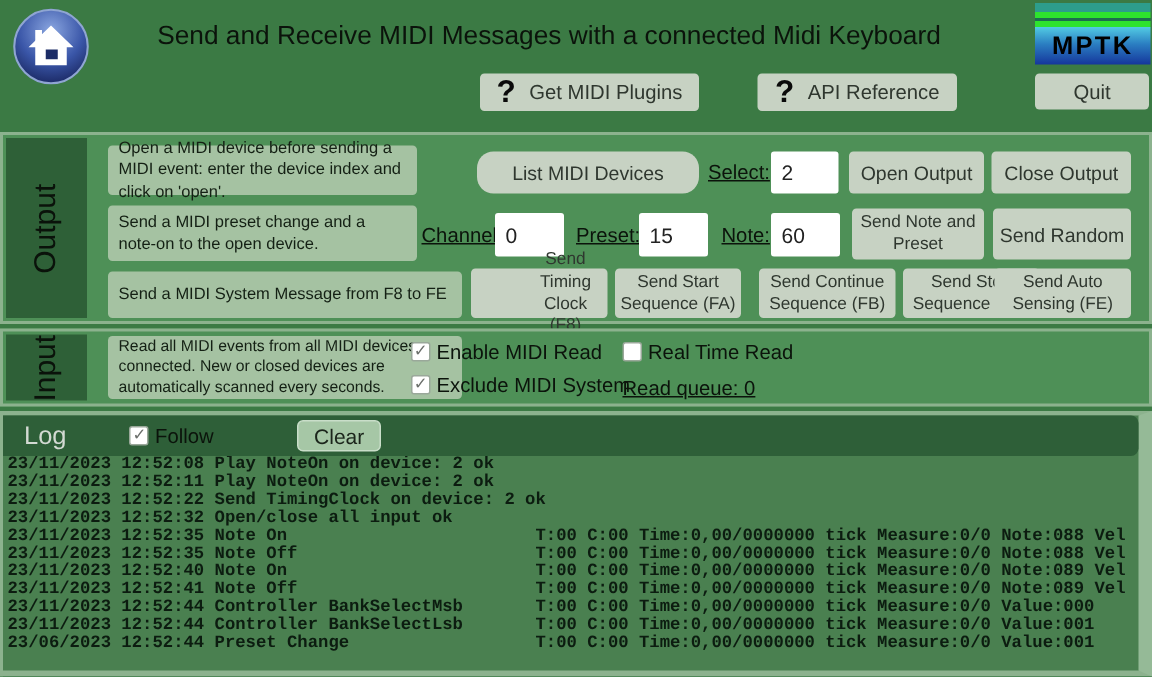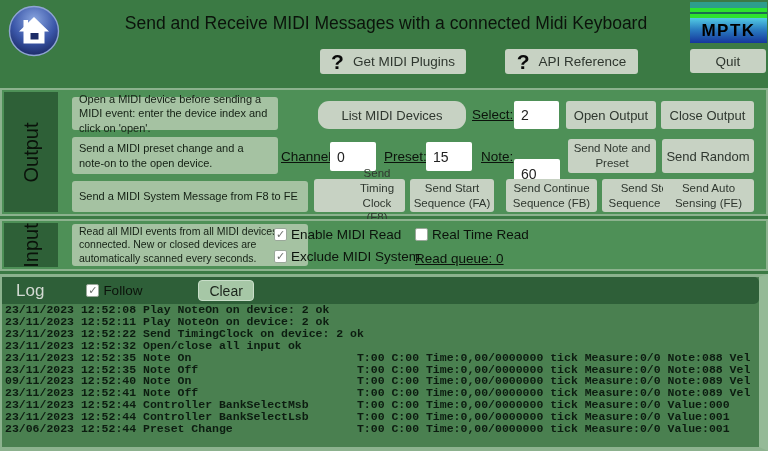--- a/index.html
+++ b/index.html
@@ -2,21 +2,21 @@
 <html><head>
 <meta charset="utf-8">
 <style>
   * { margin:0; padding:0; box-sizing:border-box; }
   html,body { width:768px; height:451px; }
   body { font-family:"Liberation Sans", sans-serif; background:#3b7a44; overflow:hidden; }
   #app { position:relative; width:768px; height:451px; background:#3b7a44; }
 
   
   .home-btn { position:absolute; left:8px; top:5px; width:52px; height:52px; cursor:pointer; }
-  .page-title { position:absolute; left:76px; top:13px; width:620px; text-align:center;
+  .page-title { position:absolute; left:56px; top:13px; width:620px; text-align:center;
                 font-size:17.5px; color:#0b130b; }
   .logo { position:absolute; right:1px; top:2px; width:77px; height:41px; display:flex; flex-direction:column; }
   .logo .s-teal { height:6px; background:#2d9d8c; }
   .logo .s-green { height:4px; background:#2ee32e; }
   .logo .s-dark { height:2px; background:#1c6d50; }
   .logo .band { flex:1; display:flex; align-items:center; justify-content:center;
                 background:linear-gradient(#52cbe4, #2b7fc2 45%, #15369c);
                 font-weight:bold; font-size:17px; letter-spacing:1.5px; color:#000; }
   .btn { background:#c7d2c3; border:none; border-radius:3px; color:#2f372f;
          display:flex; align-items:center; justify-content:center; cursor:pointer;
@@ -118,21 +118,21 @@
     <input class="winput" style="left: 512px; top: 11px; width: 45px; height: 28px;" value="2">
     <button class="btn sbtn" style="left:659px; top:11px; width:93px; height:28px;">Close Output</button>
     <button class="btn sbtn" style="left:564px; top:11px; width:90px; height:28px;">Open Output</button>
 
     <div class="infobox" style="left:70px; top:47px; width:206px; height:37px;">Send a MIDI preset change and a note-on to the open device.</div>
     <div class="wlabel" style="left:279px; top:59px;">Channel:</div>
     <input class="winput" style="left: 328px; top: 52px; width: 46px; height: 29px;" value="0">
     <div class="wlabel" style="left:382px; top:59px;">Preset:</div>
     <input class="winput" style="left: 424px; top: 52px; width: 46px; height: 29px;" value="15">
     <div class="wlabel" style="left:479px; top:59px;">Note:</div>
-    <input class="winput" style="left: 512px; top: 52px; width: 46px; height: 29px; margin-top: 17px;" value="60">
+    <input class="winput" style="left: 512px; top: 52px; width: 46px; height: 29px;" value="60">
     <button class="btn sbtn2" style="left:566px; top:49px; width:88px; height:34px;">Send Note and Preset</button>
     <button class="btn sbtn" style="left:660px; top:49px; width:92px; height:34px;">Send Random</button>
 
     <div class="infobox" style="left:70px; top:91px; width:236px; height:31px;">Send a MIDI System Message from F8 to FE</div>
     <button class="btn sbtn2" style="left:312px; top:89px; width:91px; height:33px;padding-left:37px;">Send Timing Clock (F8)</button>
     <button class="btn sbtn2" style="left:408px; top:89px; width:84px; height:33px;">Send Start Sequence (FA)</button>
     <button class="btn sbtn2" style="left:504px; top:89px; width:91px; height:33px;">Send Continue Sequence (FB)</button>
     <button class="btn sbtn2" style="left:600px; top:89px; width:91px; height:33px;">Send Stop Sequence (FC)</button>
     <button class="btn sbtn2" style="left:696px; top:89px; width:91px; height:33px; left:661px;">Send Auto Sensing (FE)</button>
   </div>
@@ -167,21 +167,21 @@
       </span>
       <button class="clear-btn">Clear</button>
     </div>
     <div class="log-body">
       <div class="log-line">23/11/2023 12:52:08 Play NoteOn on device: 2 ok</div>
       <div class="log-line">23/11/2023 12:52:11 Play NoteOn on device: 2 ok</div>
       <div class="log-line">23/11/2023 12:52:22 Send TimingClock on device: 2 ok</div>
       <div class="log-line">23/11/2023 12:52:32 Open/close all input ok</div>
       <div class="log-line">23/11/2023 12:52:35 Note On                        T:00 C:00 Time:0,00/0000000 tick Measure:0/0 Note:088 Vel</div>
       <div class="log-line">23/11/2023 12:52:35 Note Off                       T:00 C:00 Time:0,00/0000000 tick Measure:0/0 Note:088 Vel</div>
-      <div class="log-line">09/11/2023 12:52:40 Note On                        T:00 C:00 Time:0,00/0000000 tick Measure:0/0 Note:089 Vel</div>
+      <div class="log-line">23/11/2023 12:52:40 Note On                        T:00 C:00 Time:0,00/0000000 tick Measure:0/0 Note:089 Vel</div>
       <div class="log-line">23/11/2023 12:52:41 Note Off                       T:00 C:00 Time:0,00/0000000 tick Measure:0/0 Note:089 Vel</div>
       <div class="log-line">23/11/2023 12:52:44 Controller BankSelectMsb       T:00 C:00 Time:0,00/0000000 tick Measure:0/0 Value:000</div>
       <div class="log-line">23/11/2023 12:52:44 Controller BankSelectLsb       T:00 C:00 Time:0,00/0000000 tick Measure:0/0 Value:001</div>
       <div class="log-line">23/06/2023 12:52:44 Preset Change                  T:00 C:00 Time:0,00/0000000 tick Measure:0/0 Value:001</div>
     </div>
   </div>
 
 </div>
 
 </body></html>

